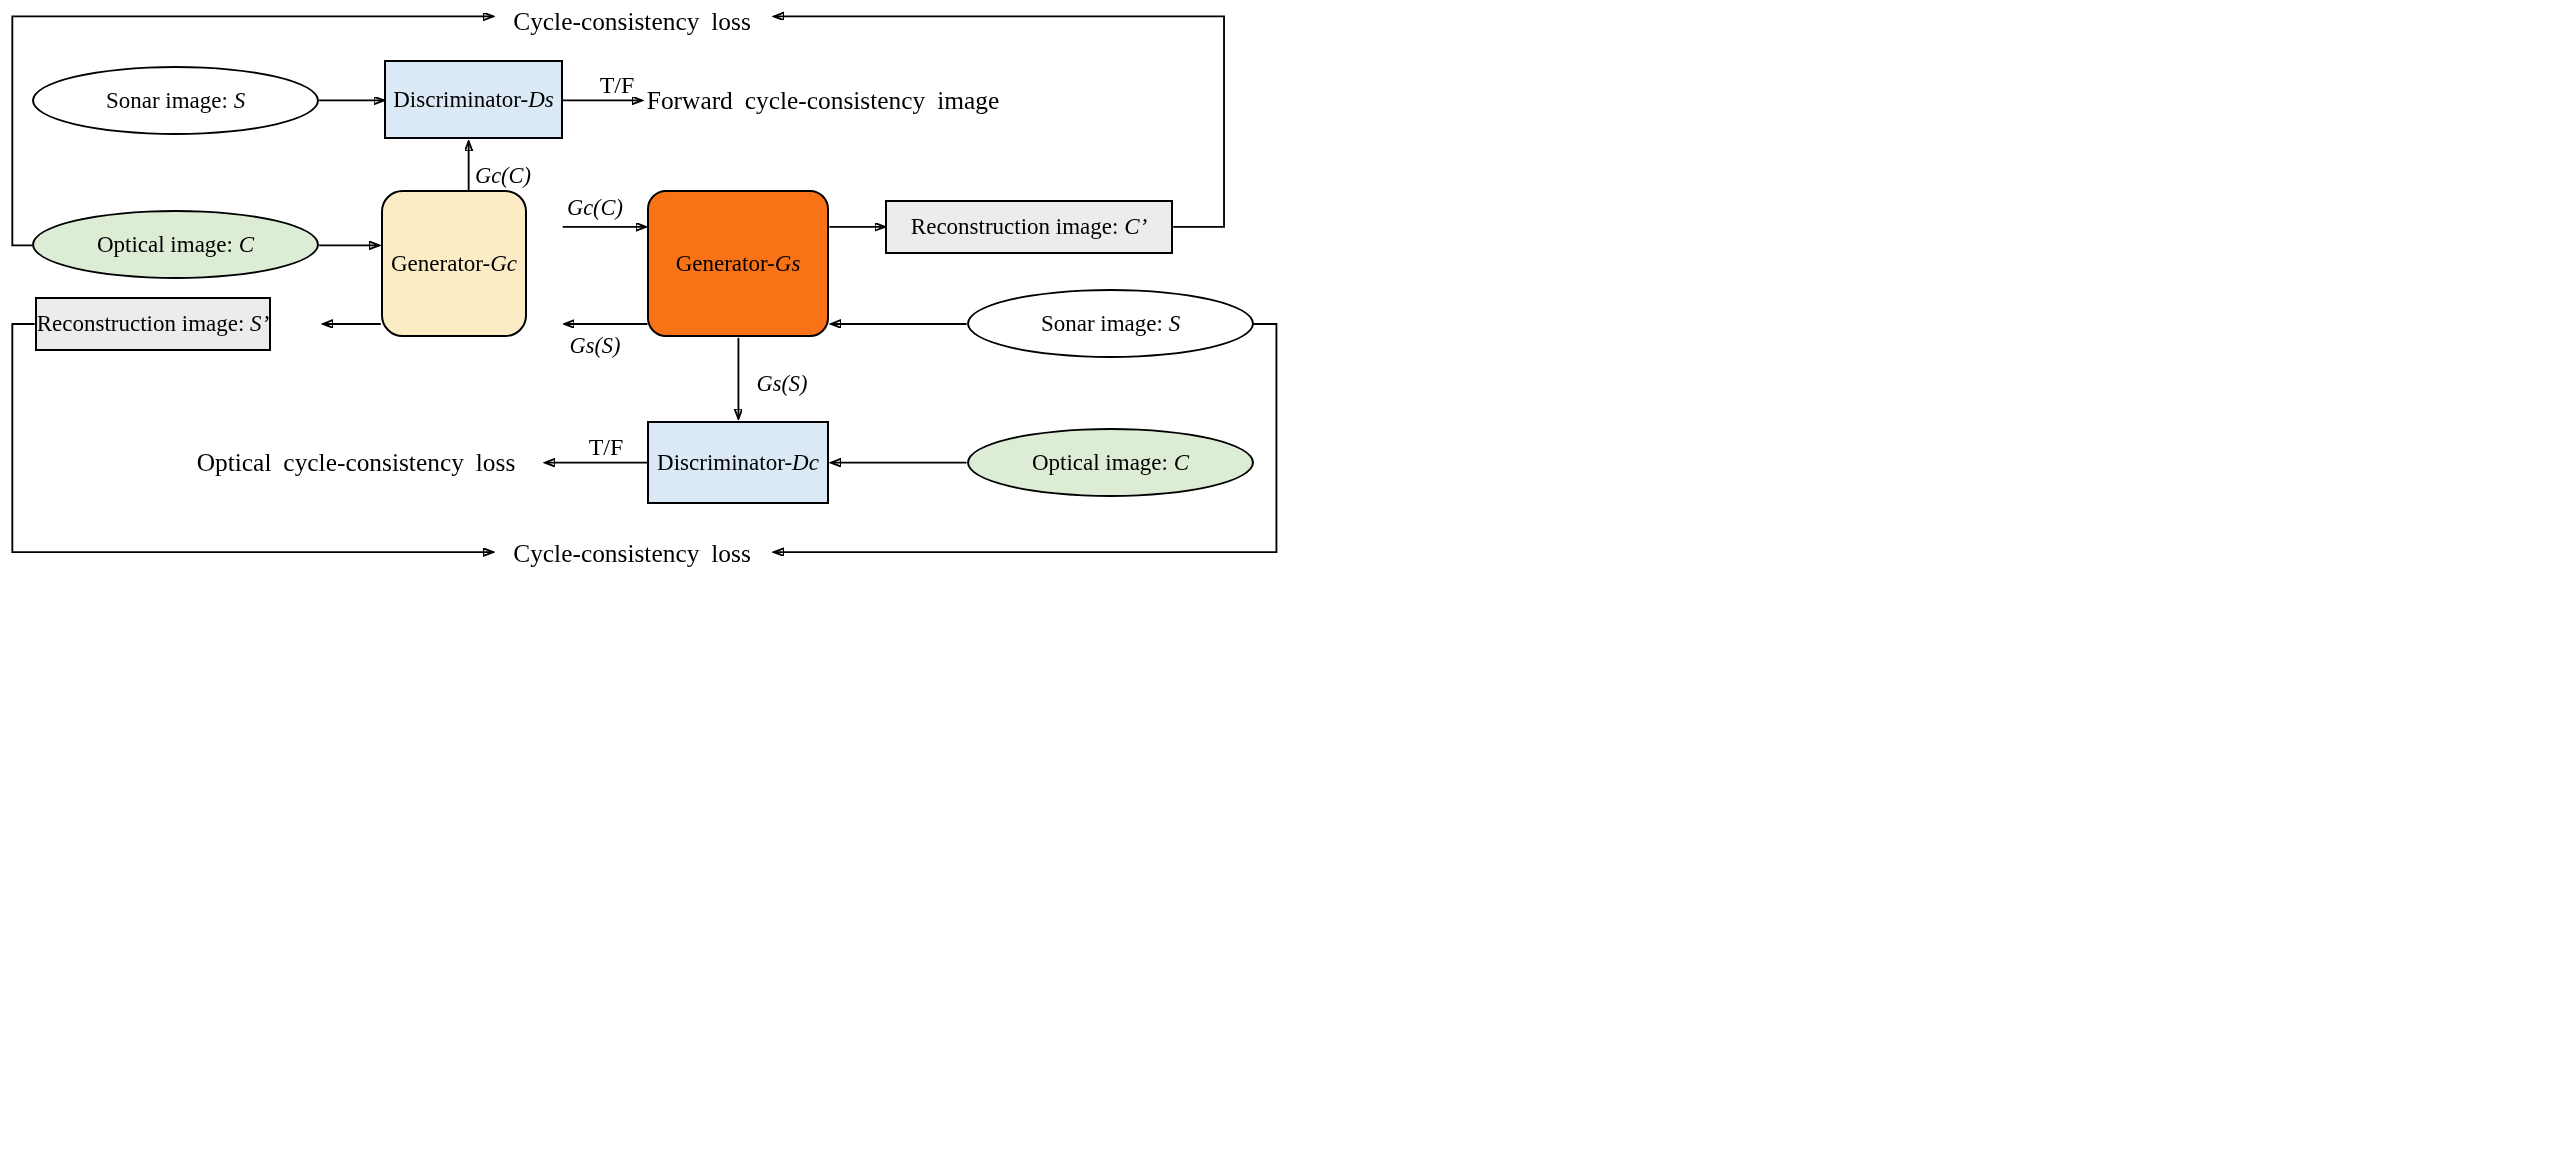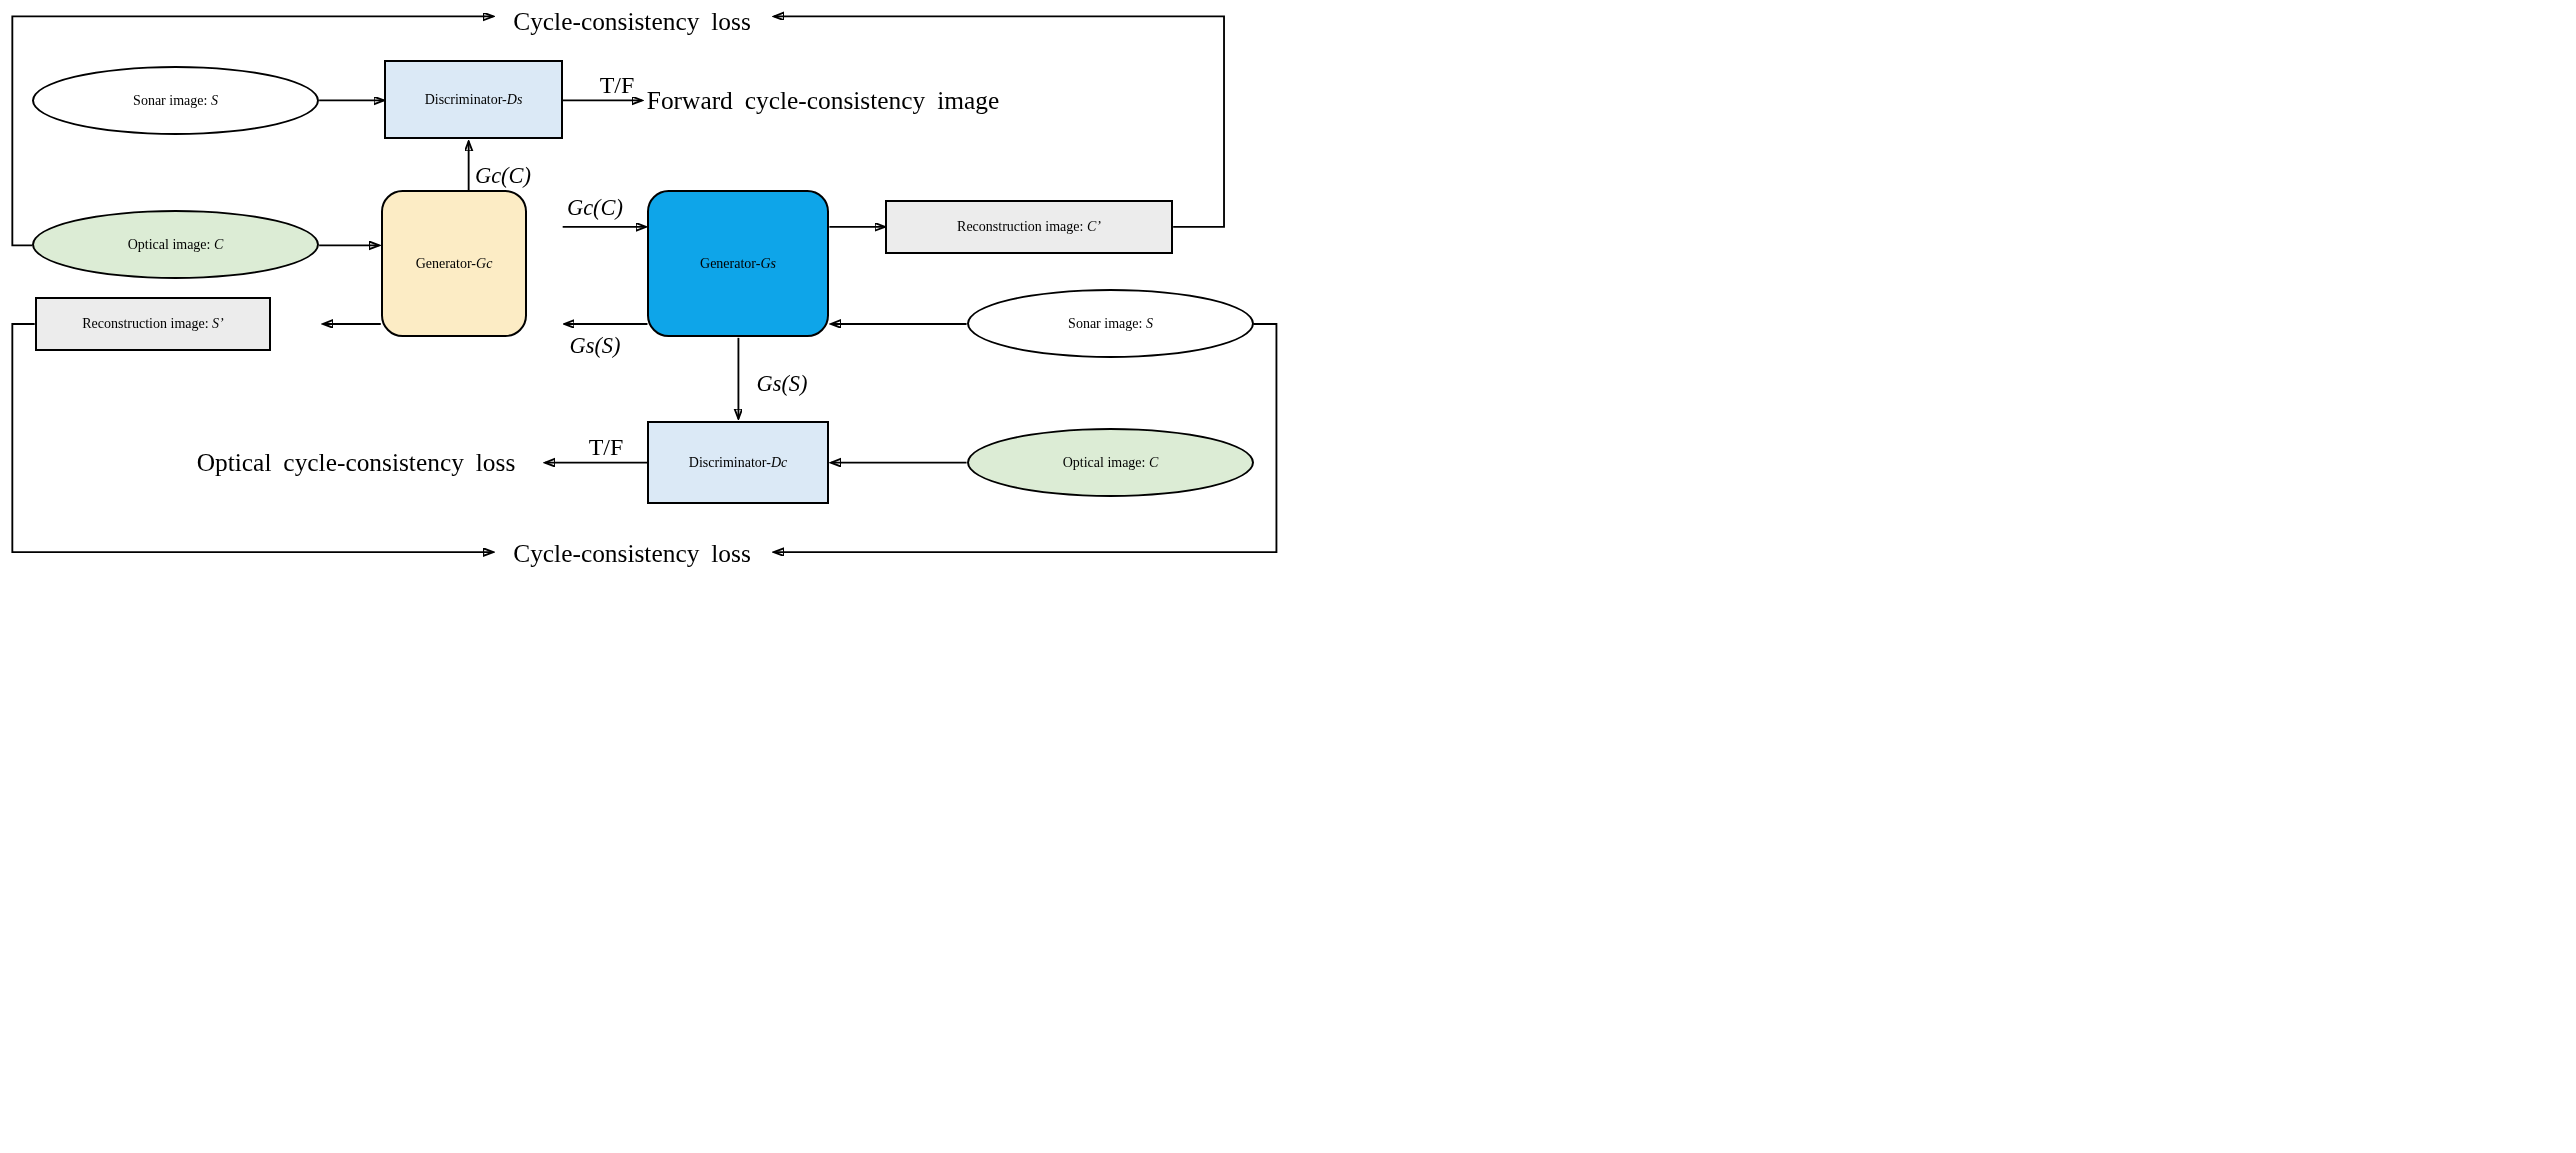--- a/index.html
+++ b/index.html
@@ -10,21 +10,21 @@
     font-family:"Liberation Serif","DejaVu Serif",serif;
     color:#000;
     overflow:hidden;
   }
   svg.wires{position:absolute;left:0;top:0;width:1288px;height:577px;}
   svg.wires path{stroke:#000;stroke-width:2.4;fill:none;}
   .node{
     position:absolute;
     display:flex;align-items:center;justify-content:center;
     text-align:center;
-    font-size:14px;
+    font-size:23px;
     white-space:nowrap;
     box-sizing:border-box;
   }
   .ellipse{
     border:2.3px solid #000;
     border-radius:50%;
   }
   .rect{
     border:2.3px solid #000;
   }
@@ -116,21 +116,21 @@
   </div>
 
   <div class="node rect" style="left: 384px; top: 60px; width: 179px; height: 79px; background-color: rgb(219, 233, 246);">
     <span><span>Discriminator-</span><span class="var-italic">Ds</span></span>
   </div>
 
   <div class="node generator" style="left: 381px; top: 190px; width: 146px; height: 147px; background-color: rgb(252, 236, 197);">
     <span><span>Generator-</span><span class="var-italic">Gc</span></span>
   </div>
 
-  <div class="node generator" style="left: 647px; top: 190px; width: 182px; height: 147px; background-color: #0ea5e9;">
+  <div class="node generator" style="left: 647px; top: 190px; width: 182px; height: 147px; background-color: #f97316; border-radius: 19px;">
     <span><span>Generator-</span><span class="var-italic">Gs</span></span>
   </div>
 
   <div class="node rect" style="left: 35px; top: 297px; width: 236px; height: 54px; background-color: rgb(236, 236, 236);">
     <span><span>Reconstruction image: </span><span class="var-italic">S’</span></span>
   </div>
 
   <div class="node rect" style="left: 885px; top: 200px; width: 288px; height: 54px; background-color: rgb(236, 236, 236);">
     <span><span>Reconstruction image: </span><span class="var-italic">C’</span></span>
   </div>

